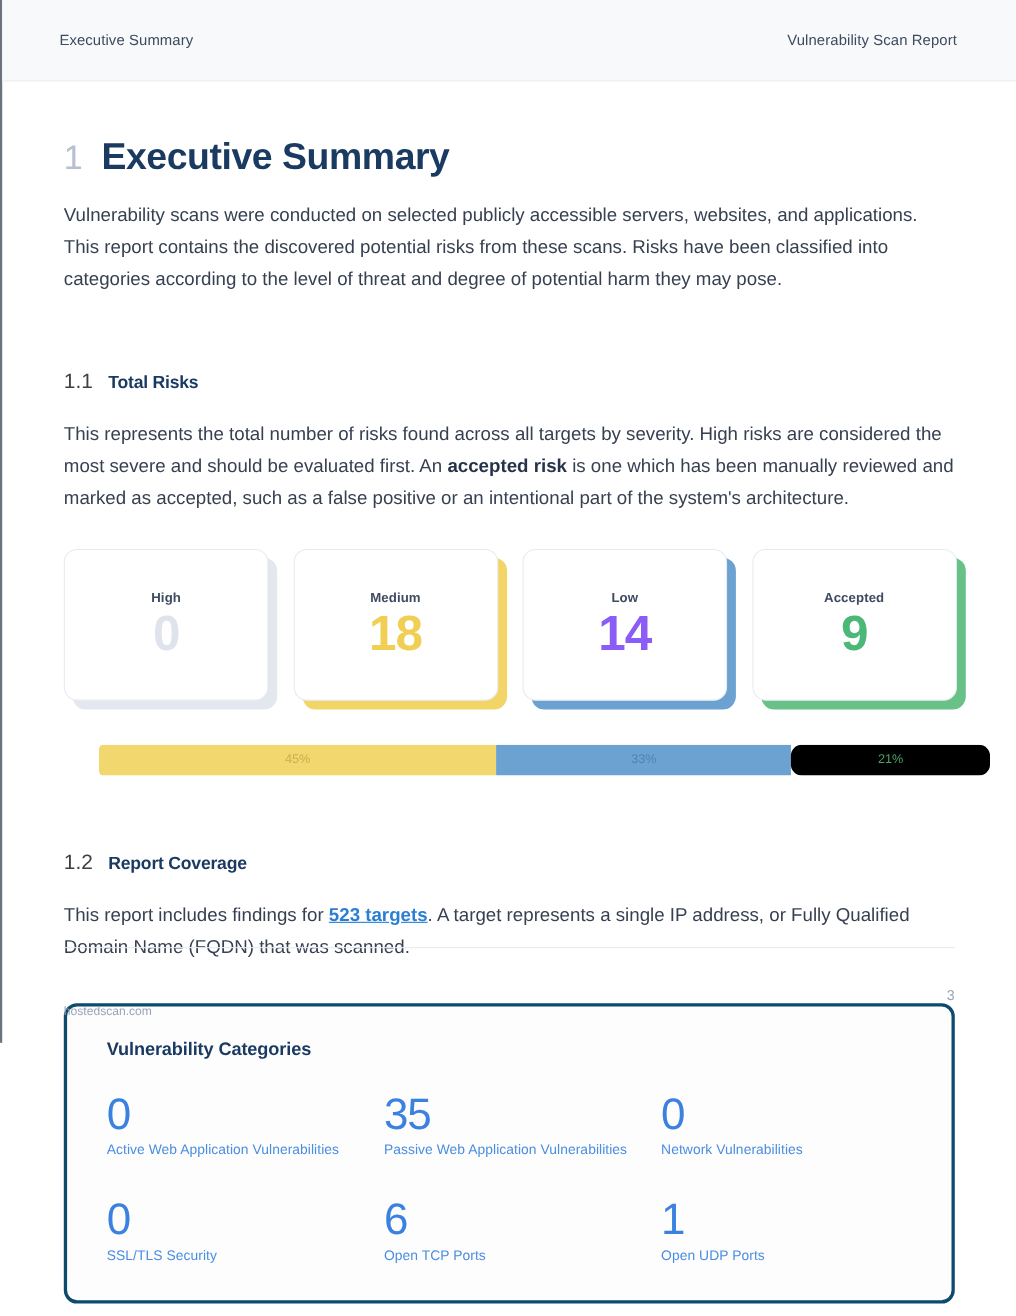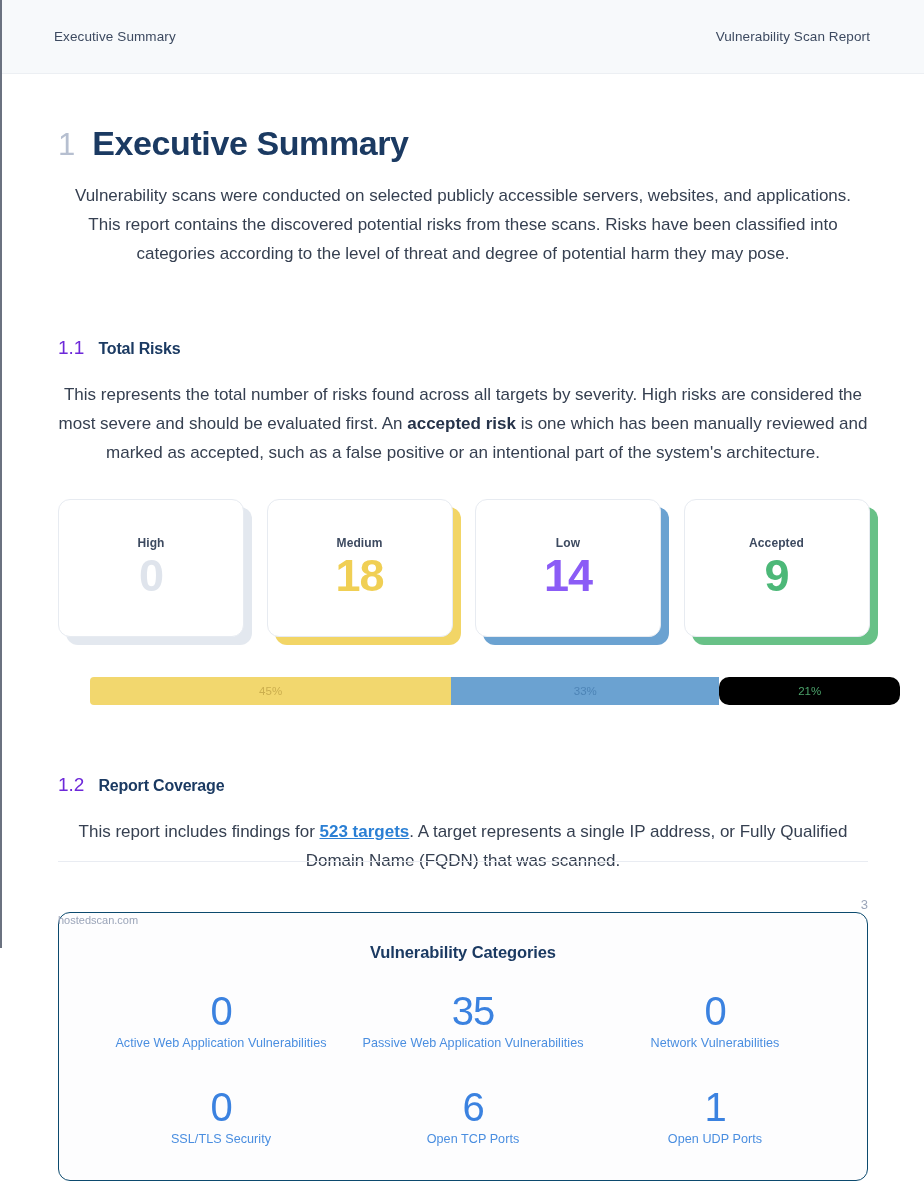--- a/index.html
+++ b/index.html
@@ -15,21 +15,20 @@
     position: relative;
     overflow: hidden;
   }
   .page {
     position: relative;
     width: 924px;
     height: 948px;
     background: #ffffff;
     box-sizing: border-box;
     border-left: 2px solid #6b7280;
-    text-align: center;
   }
 
   
   .page-header {
     height: 74px;
     background: #f7f9fb;
     border-bottom: 1px solid #eceff3;
     display: flex;
     align-items: center;
     justify-content: space-between;
@@ -81,21 +80,21 @@
   }
 
   .h2-row {
     display: flex;
     align-items: baseline;
     gap: 14px;
     margin-top: 40px;
   }
   .h2-num {
     font-size: 19px;
-    color: #6d28d9;
+    color: #404040;
     font-weight: 400;
   }
   .h2-title {
     font-size: 16px;
     font-weight: 700;
     color: #1b3a62;
     letter-spacing: -0.2px;
     margin-top: 32px;
   }
 
@@ -161,21 +160,21 @@
     display: flex;
     align-items: center;
     justify-content: center;
     font-size: 11.5px;
     font-weight: 400;
   }
 
   
   .cat-box {
     margin-top: 37px;
-    border: 1px solid #0c4a6e;
+    border: 3px solid #0c4a6e;
     border-radius: 12px;
     padding: 30px 36px 34px 36px;
     background: #fdfdfe;
   }
   .cat-title {
     font-size: 16.5px;
     font-weight: 700;
     color: #1b3a62;
     letter-spacing: -0.1px;
   }

